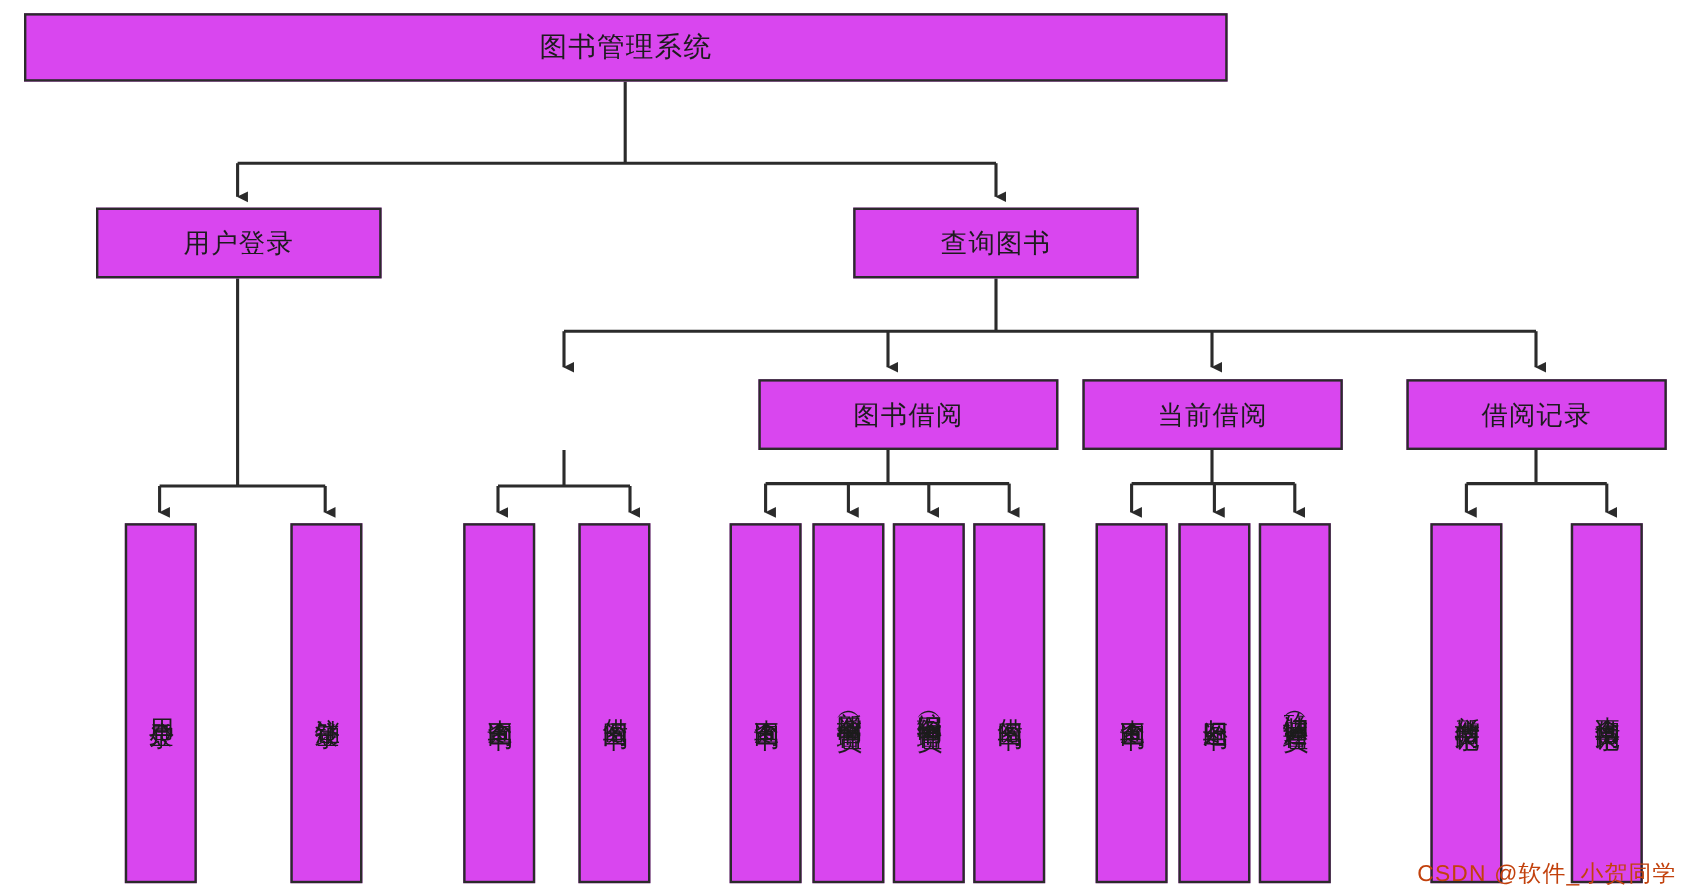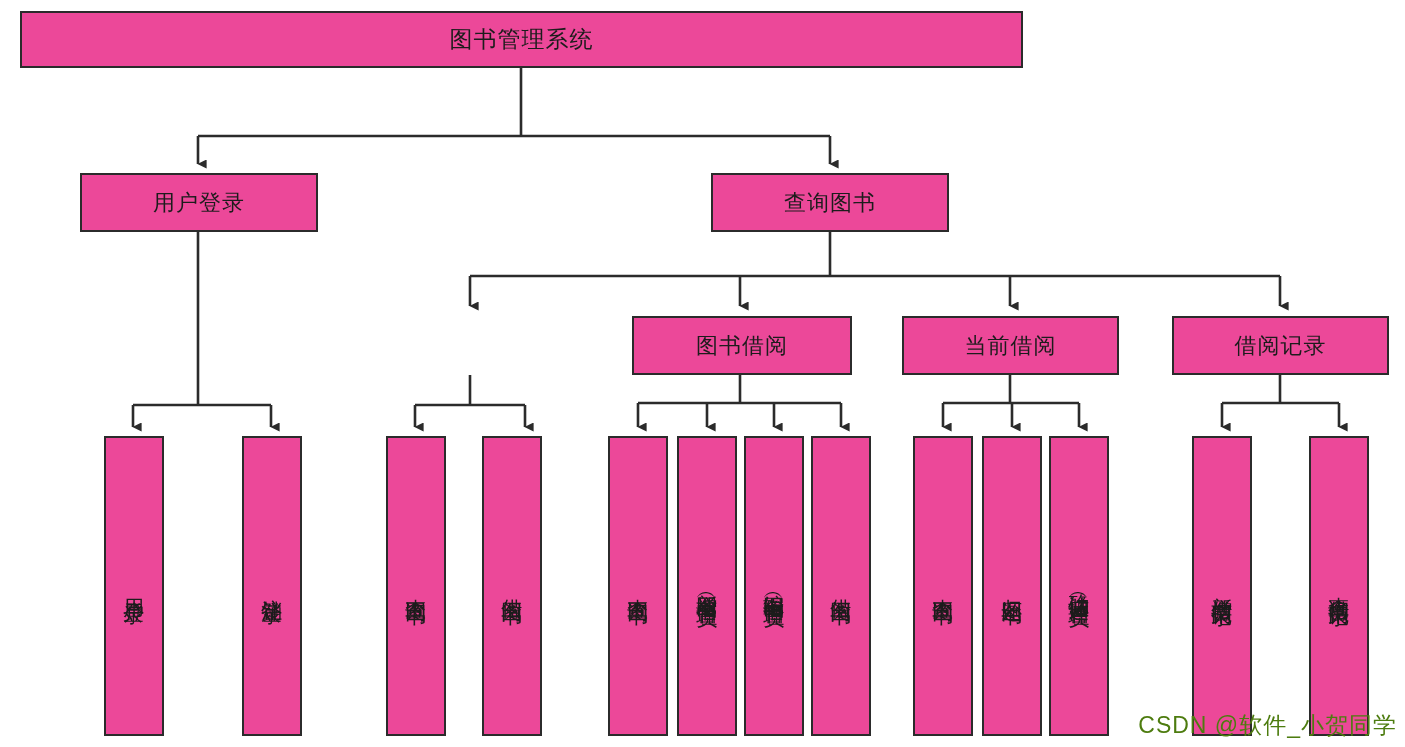--- a/index.html
+++ b/index.html
@@ -9,21 +9,21 @@
     background:#ffffff;
     font-family:"Liberation Sans","DejaVu Sans",sans-serif;
     overflow:hidden;
   }
   #canvas{position:relative;width:1405px;height:747px;}
 
   
   .node{
     position:absolute;
     box-sizing:border-box;
-    background:#ec4899;
+    background:#d946ef;
     border:2px solid #2b2b2b;
     display:flex;
     align-items:center;
     justify-content:center;
     color:#1c1c1c;
     z-index:3;
   }
   .node.h{            
     font-size:22px;
     letter-spacing:1px;
@@ -45,22 +45,22 @@
   }
   #root.node.h{font-size:23px;}
 
   
   #wires{position:absolute;left:0;top:0;width:1405px;height:747px;z-index:1;}
 
   
   #watermark{
     position:absolute;
     right:8px;bottom:6px;
-    font-size:23px;
-    color:#4d7c0f;
+    font-size:19px;
+    color:#c2410c;
     letter-spacing:1px;
     white-space:nowrap;
     z-index:5;
     pointer-events:none;
   }
 </style>
 </head>
 <body>
 
 <div id="canvas">
@@ -119,21 +119,21 @@
     <span>图书管理系统</span>
   </div>
 
   <div class="node h" style="left:80px;top:173px;width:238px;height:59px;">
     <span>用户登录</span>
   </div>
   <div class="node h" style="left:711px;top:173px;width:238px;height:59px;">
     <span>查询图书</span>
   </div>
 
-  <div class="node h" style="left:632px;top:316px;width:220px;height:59px;">
+  <div class="node h" style="left:632px;top:316px;width:250px;height:59px;">
     <span>图书借阅</span>
   </div>
   <div class="node h" style="left:1172px;top:316px;width:217px;height:59px;">
     <span>借阅记录</span>
   </div>
   <div class="node h" style="left:902px;top:316px;width:217px;height:59px;">
     <span>当前借阅</span>
   </div>
 
   <div class="node v" style="left:104px;top:436px;width:60px;height:300px;">

